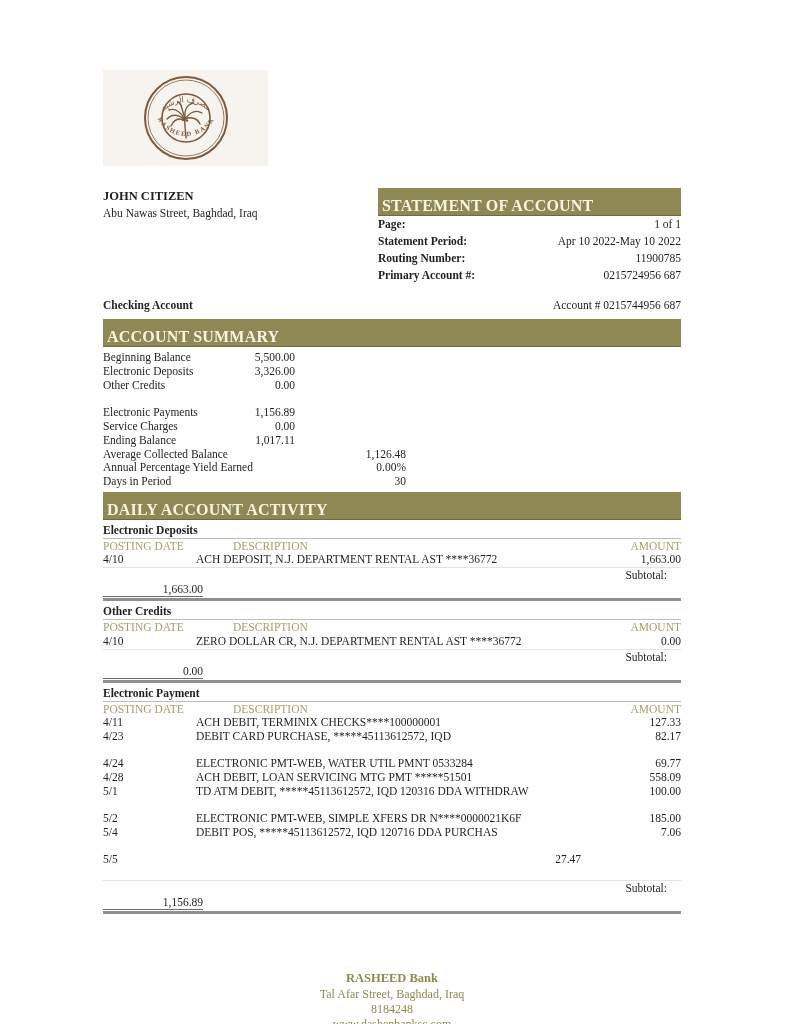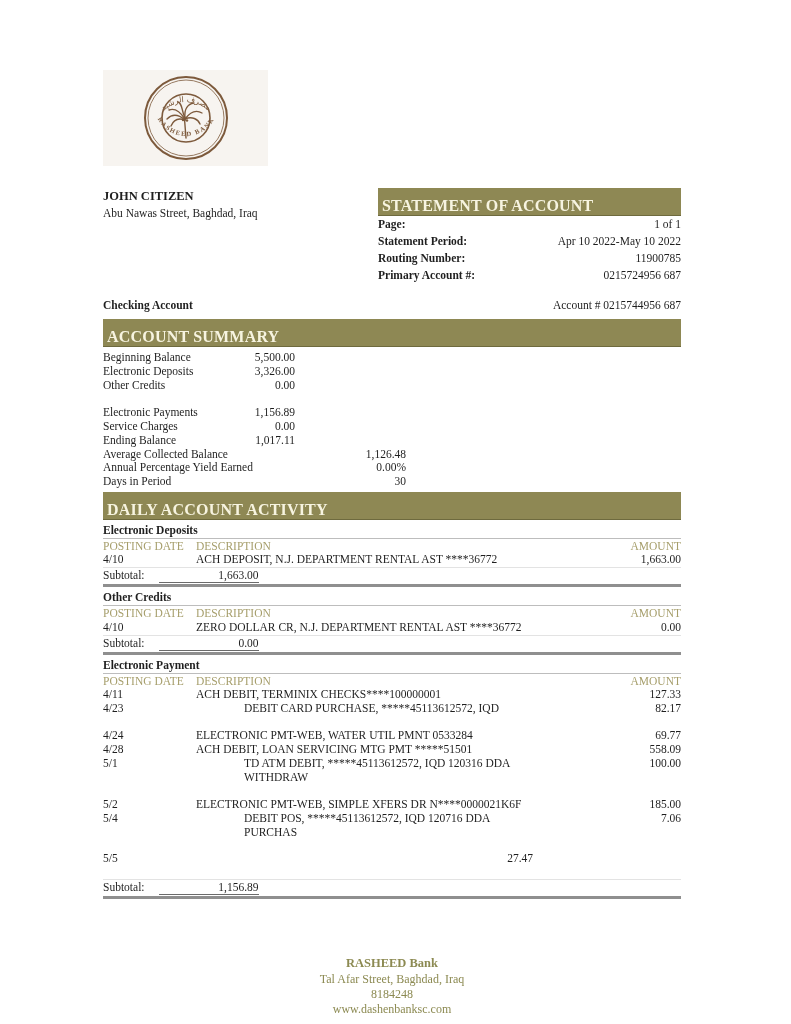--- a/index.html
+++ b/index.html
@@ -42,24 +42,24 @@
   .summary{display:flex;justify-content:space-between;padding-top:4px;flex-direction:column;}
   .sum-col-left{width:192px;}
   .sum-col-right{width:303px;}
   .srow{display:flex;justify-content:space-between;min-height:13.8px;line-height:13.8px;}
 
   
   .daily-bar{margin-top:3px;}
   .subsection{padding-top:3px;}
   .sub-title{font-weight:bold;line-height:15px;border-bottom:1px solid var(--line-light);}
   .thead,.trow{display:grid;grid-template-columns:93px 1fr 100px;line-height:13.9px;}
-  .thead{color:var(--colhead);line-height:14.5px;}
+  .thead{color:var(--colhead);line-height:14.5px;gap:37px;}
   .thead .amt,.trow .amt{text-align:right;}
-  .trow.gap-after{margin-bottom:13px;gap:48px;}
-  .subtotal-row{display:flex;justify-content:flex-start;line-height:14px;border-top:1px solid #e3e3e3;}
+  .trow.gap-after{margin-bottom:13px;}
+  .subtotal-row{display:flex;justify-content:center;line-height:14px;border-top:1px solid #e3e3e3;flex-direction:column;}
   .subtotal-label{text-align:right;padding-right:14px;}
   .subtotal-amount{width:100px;text-align:right;border-bottom:1px solid #6b6b6b;}
   .section-endline{border-bottom:3px solid var(--line-thick);margin-top:1px;}
 
   
   .footer{margin-top:56px;text-align:center;color:var(--footer);}
   .footer .bank{font-weight:bold;font-size:12.5px;line-height:17px;}
   .footer .line{font-size:12px;line-height:15px;}
 </style>
 </head>

